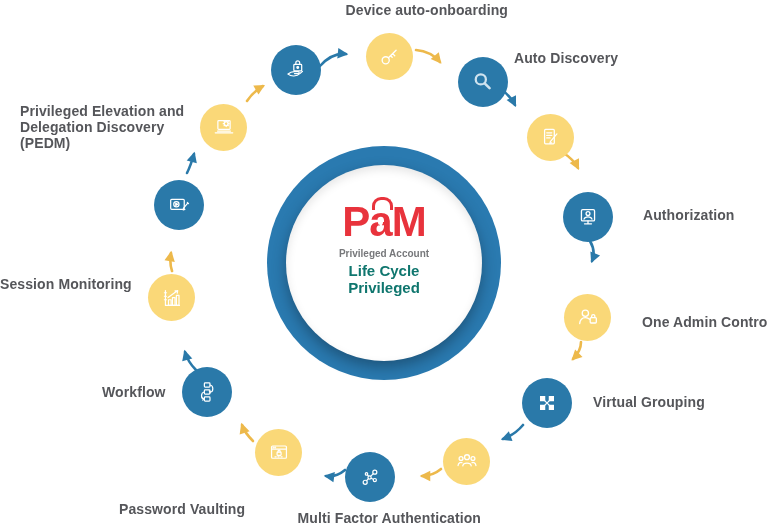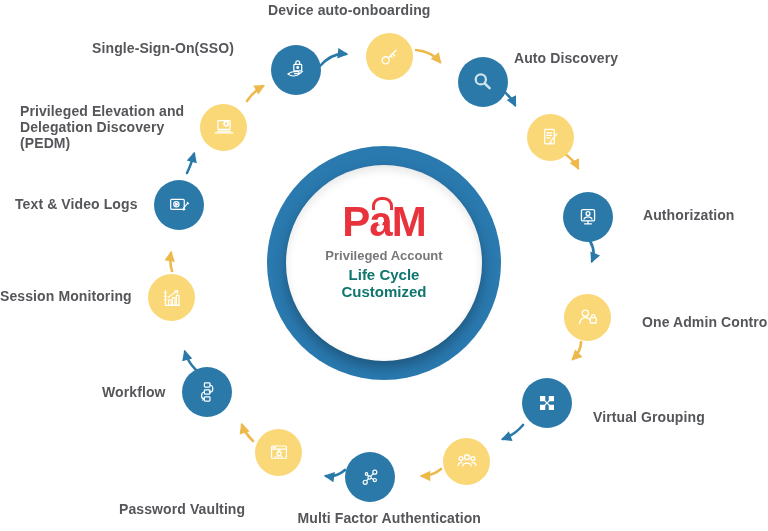--- a/index.html
+++ b/index.html
@@ -39,21 +39,21 @@
     position:absolute;left:3px;top:-6px;width:15px;height:10px;
     border:3.5px solid #e8333c;border-bottom:none;border-radius:9px 9px 0 0;
   }
   .keyhole{
     position:absolute;left:9px;top:17px;width:5px;height:5px;border-radius:50%;
     background:#ffffff;
   }
   .keyhole::after{
     content:"";position:absolute;left:1.5px;top:4px;width:2px;height:4px;background:#ffffff;
   }
-  .center-sub{margin-top:7px;font-size:13px;font-weight:bold;color:#77787b;}
+  .center-sub{margin-top:7px;font-size:10px;font-weight:bold;color:#77787b;}
   .center-highlight{margin-top:3px;font-size:15px;font-weight:bold;color:#0f766e;line-height:17px;}
 </style>
 </head>
 <body>
 
 <div class="canvas">
 
   <svg class="arrows" width="768" height="531" viewBox="0 0 768 531">
     <defs>
       <marker id="mb" viewBox="0 0 8 8" refX="6" refY="4" markerWidth="4.6" markerHeight="4.6" orient="auto">
@@ -82,21 +82,21 @@
   <div class="center-blue"></div>
   <div class="center-white">
     <div class="logo">
       <span>P</span>
         <span class="logo-a"><span>a</span><span class="shackle"></span><span class="keyhole"></span></span>
         <span>M</span>
     </div>
     <div class="center-sub">Privileged Account</div>
     <div class="center-highlight">
       <div>Life Cycle</div>
-      <div>Customized</div>
+      <div>Privileged</div>
     </div>
   </div>
 
   <div class="node yellow" style="left:366px;top:33px;">
     <svg width="27" height="27" viewBox="0 0 32 32" fill="none" stroke="#fff" stroke-width="1.6" stroke-linecap="round" stroke-linejoin="round">
       <circle cx="11.5" cy="20.5" r="4.2"></circle>
       <path d="M14.8,17.5 L23.8,8.5 M19.6,12.6 l2.6,2.6 M17.2,15 l2,2"></path>
     </svg>
   </div>
   <div class="node blue" style="left:458px;top:57px;">
@@ -206,26 +206,24 @@
   <div class="node blue" style="left:271px;top:45px;">
     <svg width="28" height="28" viewBox="0 0 32 32" fill="none" stroke="#fff" stroke-width="1.4" stroke-linecap="round" stroke-linejoin="round">
       <rect x="13.5" y="9.5" width="9" height="7.5" rx="1"></rect>
       <path d="M15.8,9.5 V7.7 a2.2,2.2 0 0 1 4.4,0 V9.5"></path>
       <circle cx="18" cy="13.2" r="1" fill="#fff"></circle>
       <path d="M7,20.5 c2.5,-2.3 4.5,-2.7 7,-2.7 h4.5 c1.6,0.1 1.6,2.2 0,2.3 h-4.2"></path>
       <path d="M7,20.7 c3.2,3 9.8,3 13.8,-0.8 l2.6,-2.4"></path>
     </svg>
   </div>
 
-  <div class="label" style="left:268px;top:2px;width:240px;text-align:left;">Device auto-onboarding</div>
+  <div class="label" style="left:268px;top:2px;width:240px;text-align:right;">Device auto-onboarding</div>
   <div class="label" style="left:514px;top:50px;">Auto Discovery</div>
   <div class="label" style="left:643px;top:207px;">Authorization</div>
   <div class="label" style="left:642px;top:314px;">One Admin Control</div>
-  <div class="label" style="left:593px;top:409px;">Virtual Grouping</div>
+  <div class="label" style="left:593px;top:394px;">Virtual Grouping</div>
   <div class="label" style="left:281px;top:510px;width:200px;text-align:right;">Multi Factor Authentication</div>
   <div class="label" style="left:119px;top:461px;margin-top:40px;">Password Vaulting</div>
   <div class="label" style="left:102px;top:384px;">Workflow</div>
-  <div class="label" style="left:0px;top:288px;width:124px;">Session Monitoring</div>
-  <div class="label" style="left:15px;top:196px;">Text &amp; Video Logs</div>
+  <div class="label" style="left:0px;top:276px;width:124px;">Session Monitoring</div>
   <div class="label wrap" style="left:20px;top:103px;width:178px;">Privileged Elevation and Delegation Discovery (PEDM)</div>
-  <div class="label" style="left:63px;top:40px;width:200px;text-align:center;">Single-Sign-On(SSO)</div>
 
 </div>
 
 </body></html>

